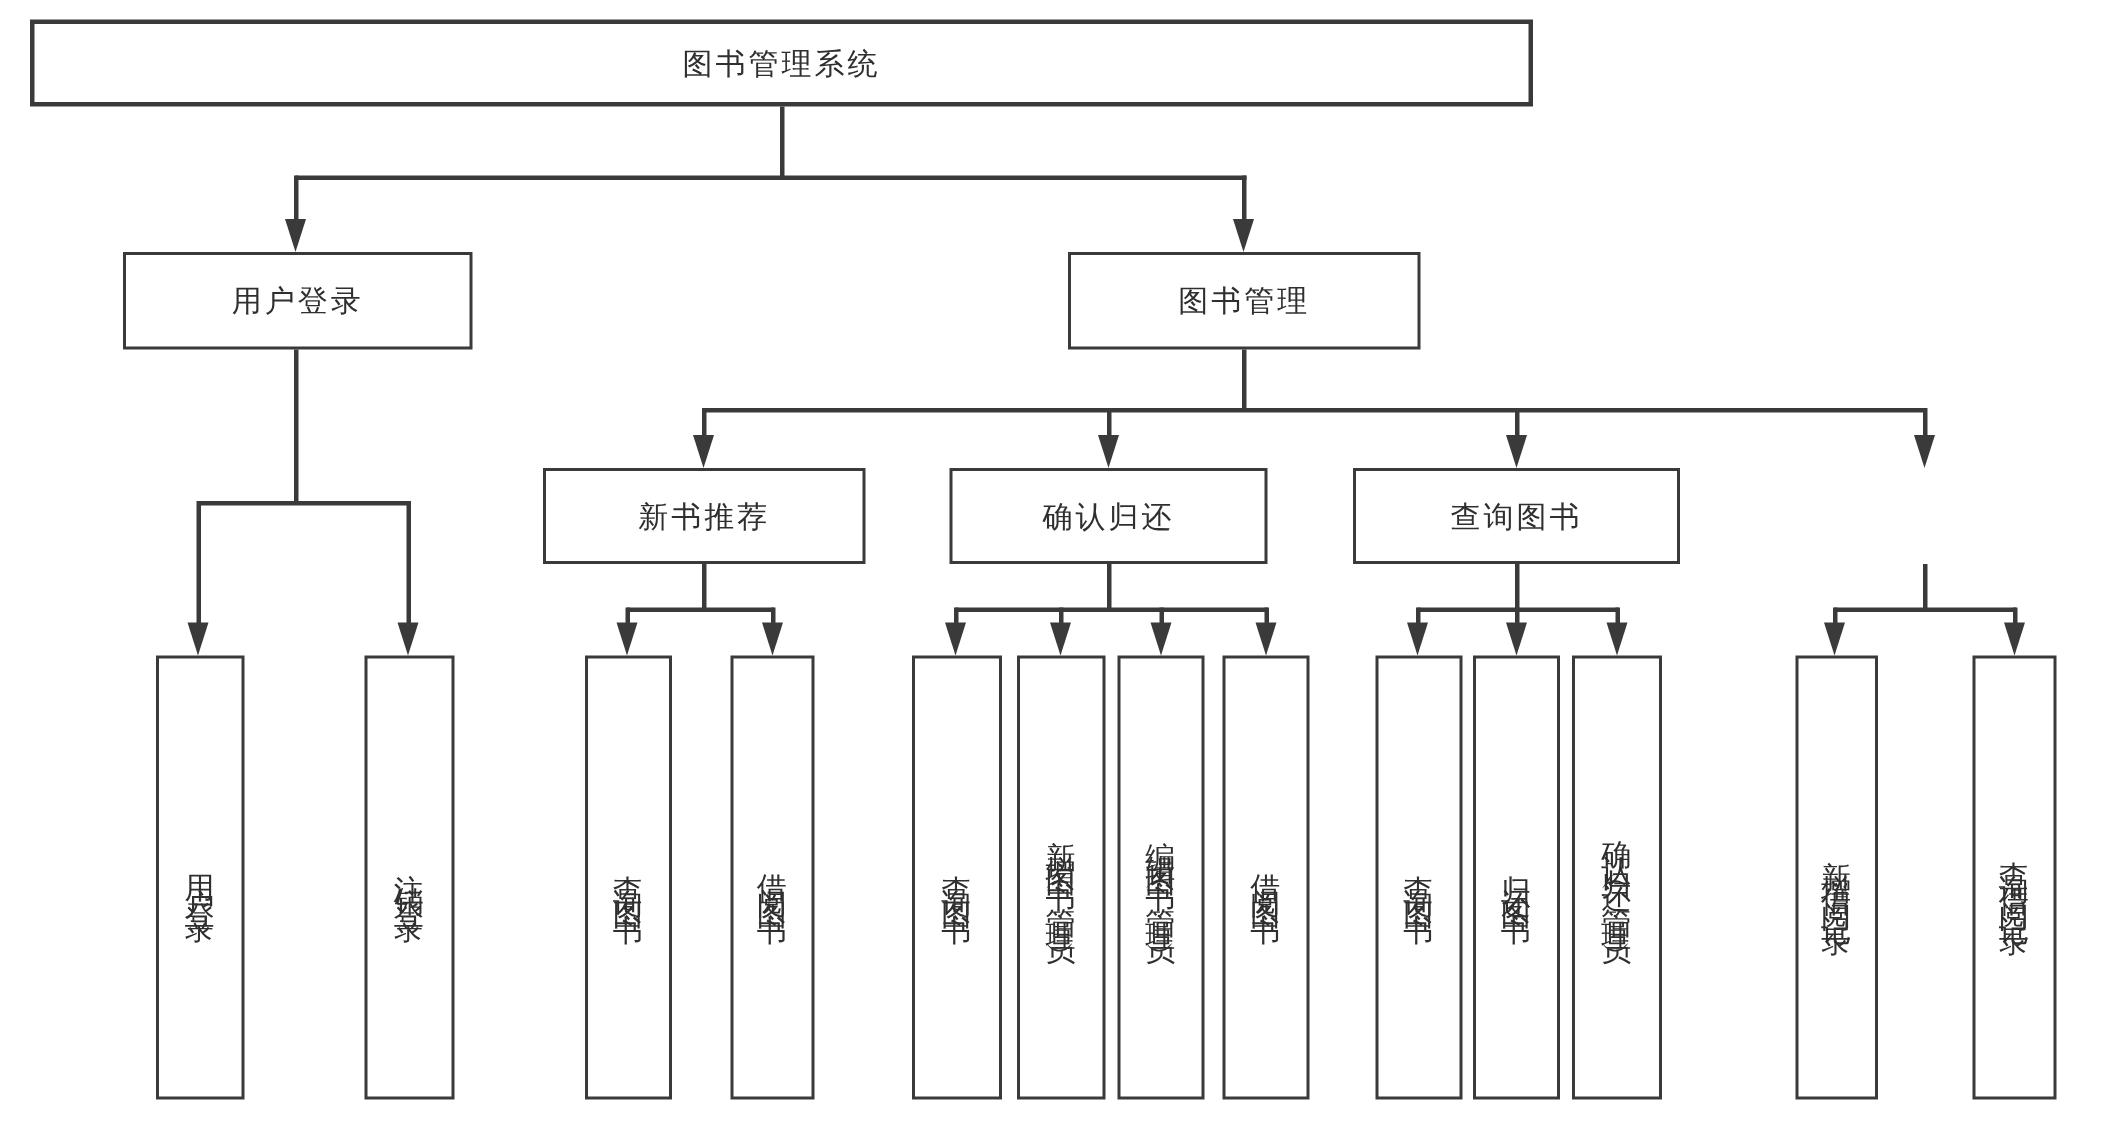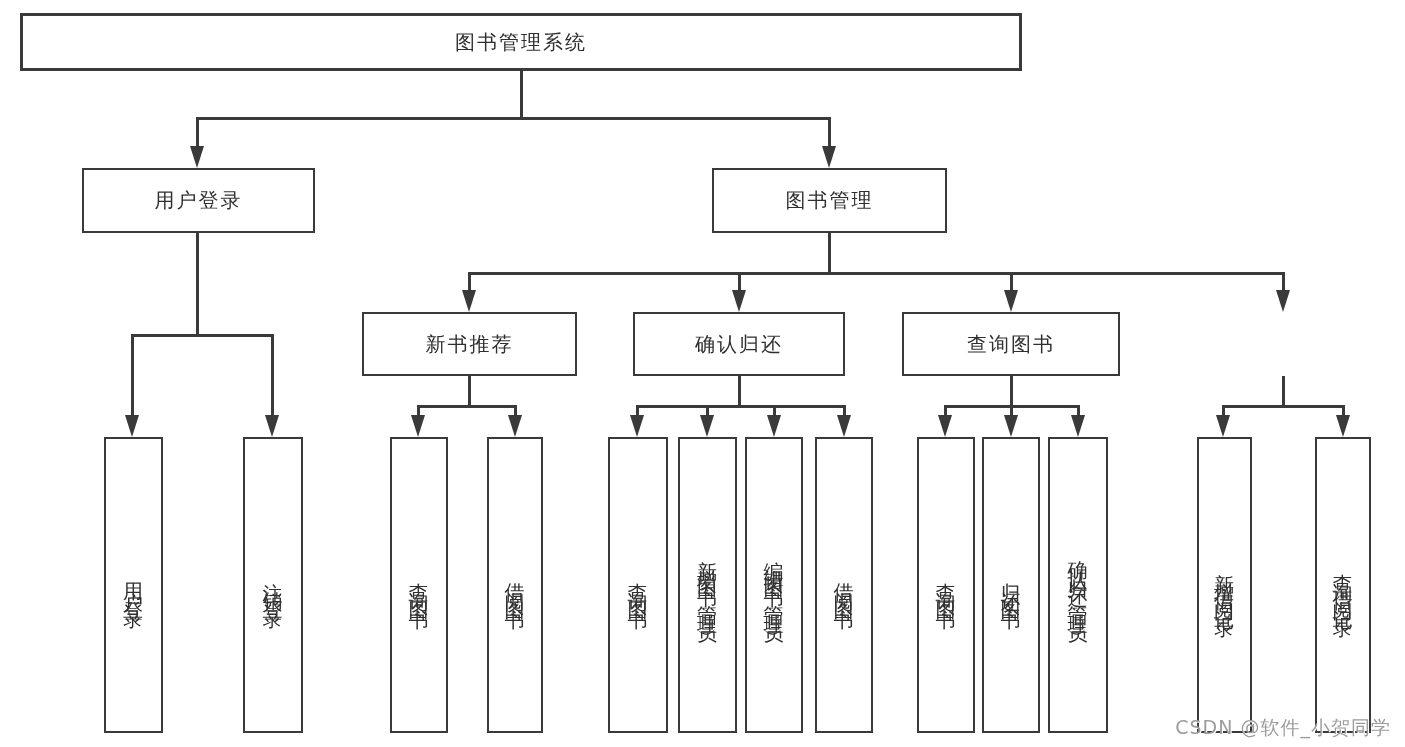--- a/index.html
+++ b/index.html
@@ -142,14 +142,13 @@
       <div class="seg" style="left: 1010px; top: 405px; width: 3px; height: 12px; background: rgb(58, 58, 58);"></div>
       <div class="ahead" style="left: 1004px; top: 415px; border-top-color: rgb(58, 58, 58);"></div>
       <div class="seg" style="left: 1077px; top: 405px; width: 3px; height: 12px; background: rgb(58, 58, 58);"></div>
       <div class="ahead" style="left: 1071px; top: 415px; border-top-color: rgb(58, 58, 58);"></div>
       <div class="seg" style="left: 1222px; top: 405px; width: 3px; height: 12px; background: rgb(58, 58, 58);"></div>
       <div class="ahead" style="left: 1216px; top: 415px; border-top-color: rgb(58, 58, 58);"></div>
       <div class="seg" style="left: 1342px; top: 405px; width: 3px; height: 12px; background: rgb(58, 58, 58);"></div>
       <div class="ahead" style="left: 1336px; top: 415px; border-top-color: rgb(58, 58, 58);"></div>
     </div>
 
-  <div class="watermark">CSDN @软件_小贺同学</div>
 </div>
 
 </body></html>

